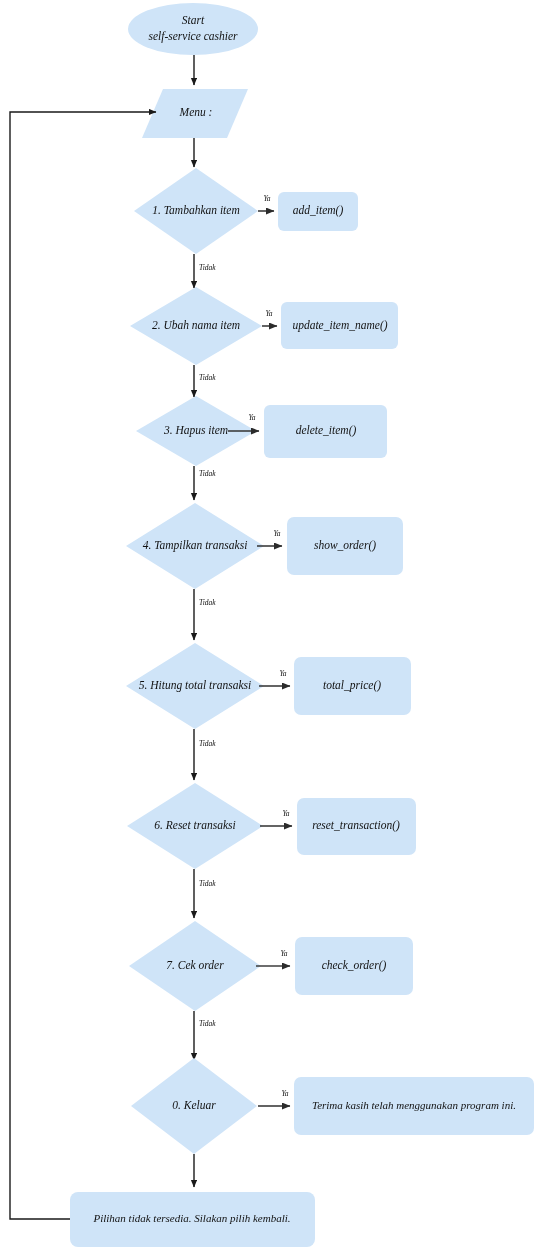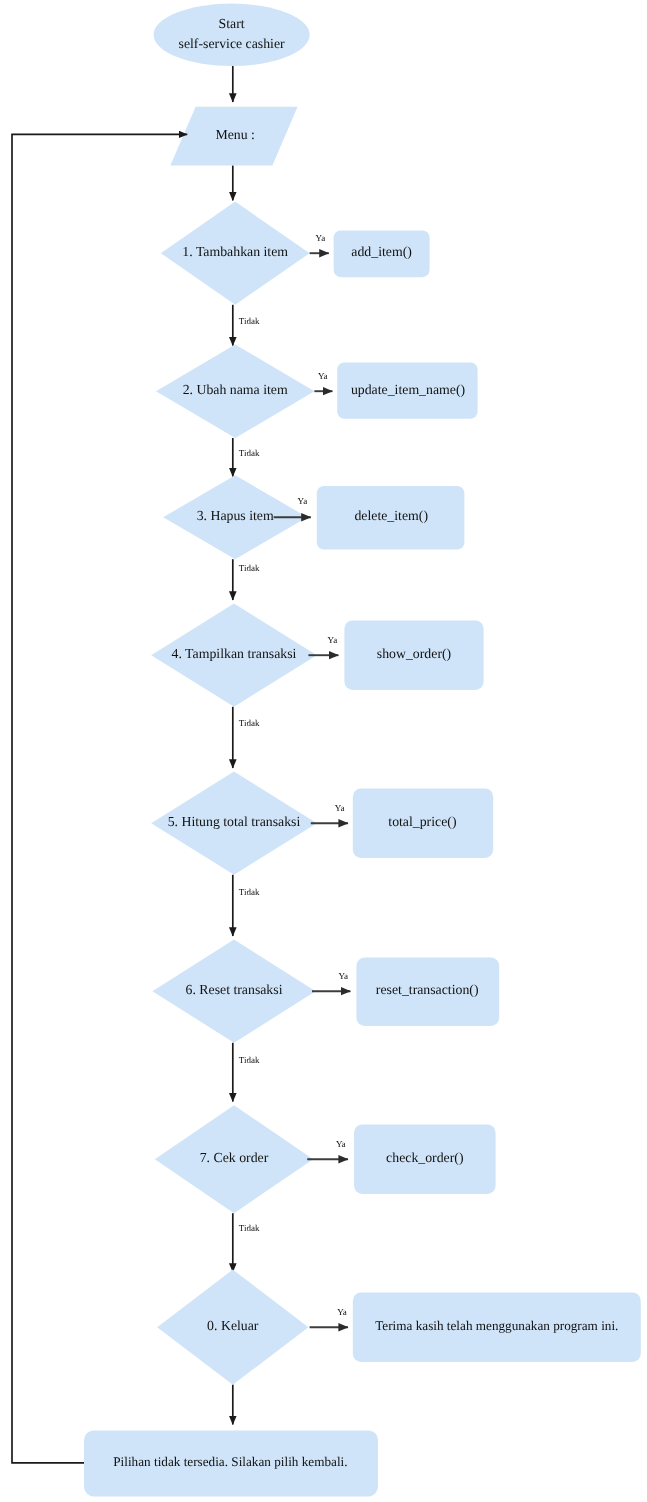--- a/index.html
+++ b/index.html
@@ -10,20 +10,21 @@
   body {
     width: 539px;
     height: 1252px;
     font-family: "Liberation Serif", "DejaVu Serif", serif;
     overflow: hidden;
   }
   #flow-root {
     position: relative;
     width: 539px;
     height: 1228px;
+    font-style: italic;
   }
   svg#flow-svg {
     display: block;
     width: 539px;
     height: 1252px;
   }
   .shape-fill {
     fill: #cfe4f8;
     stroke: none;
   }

